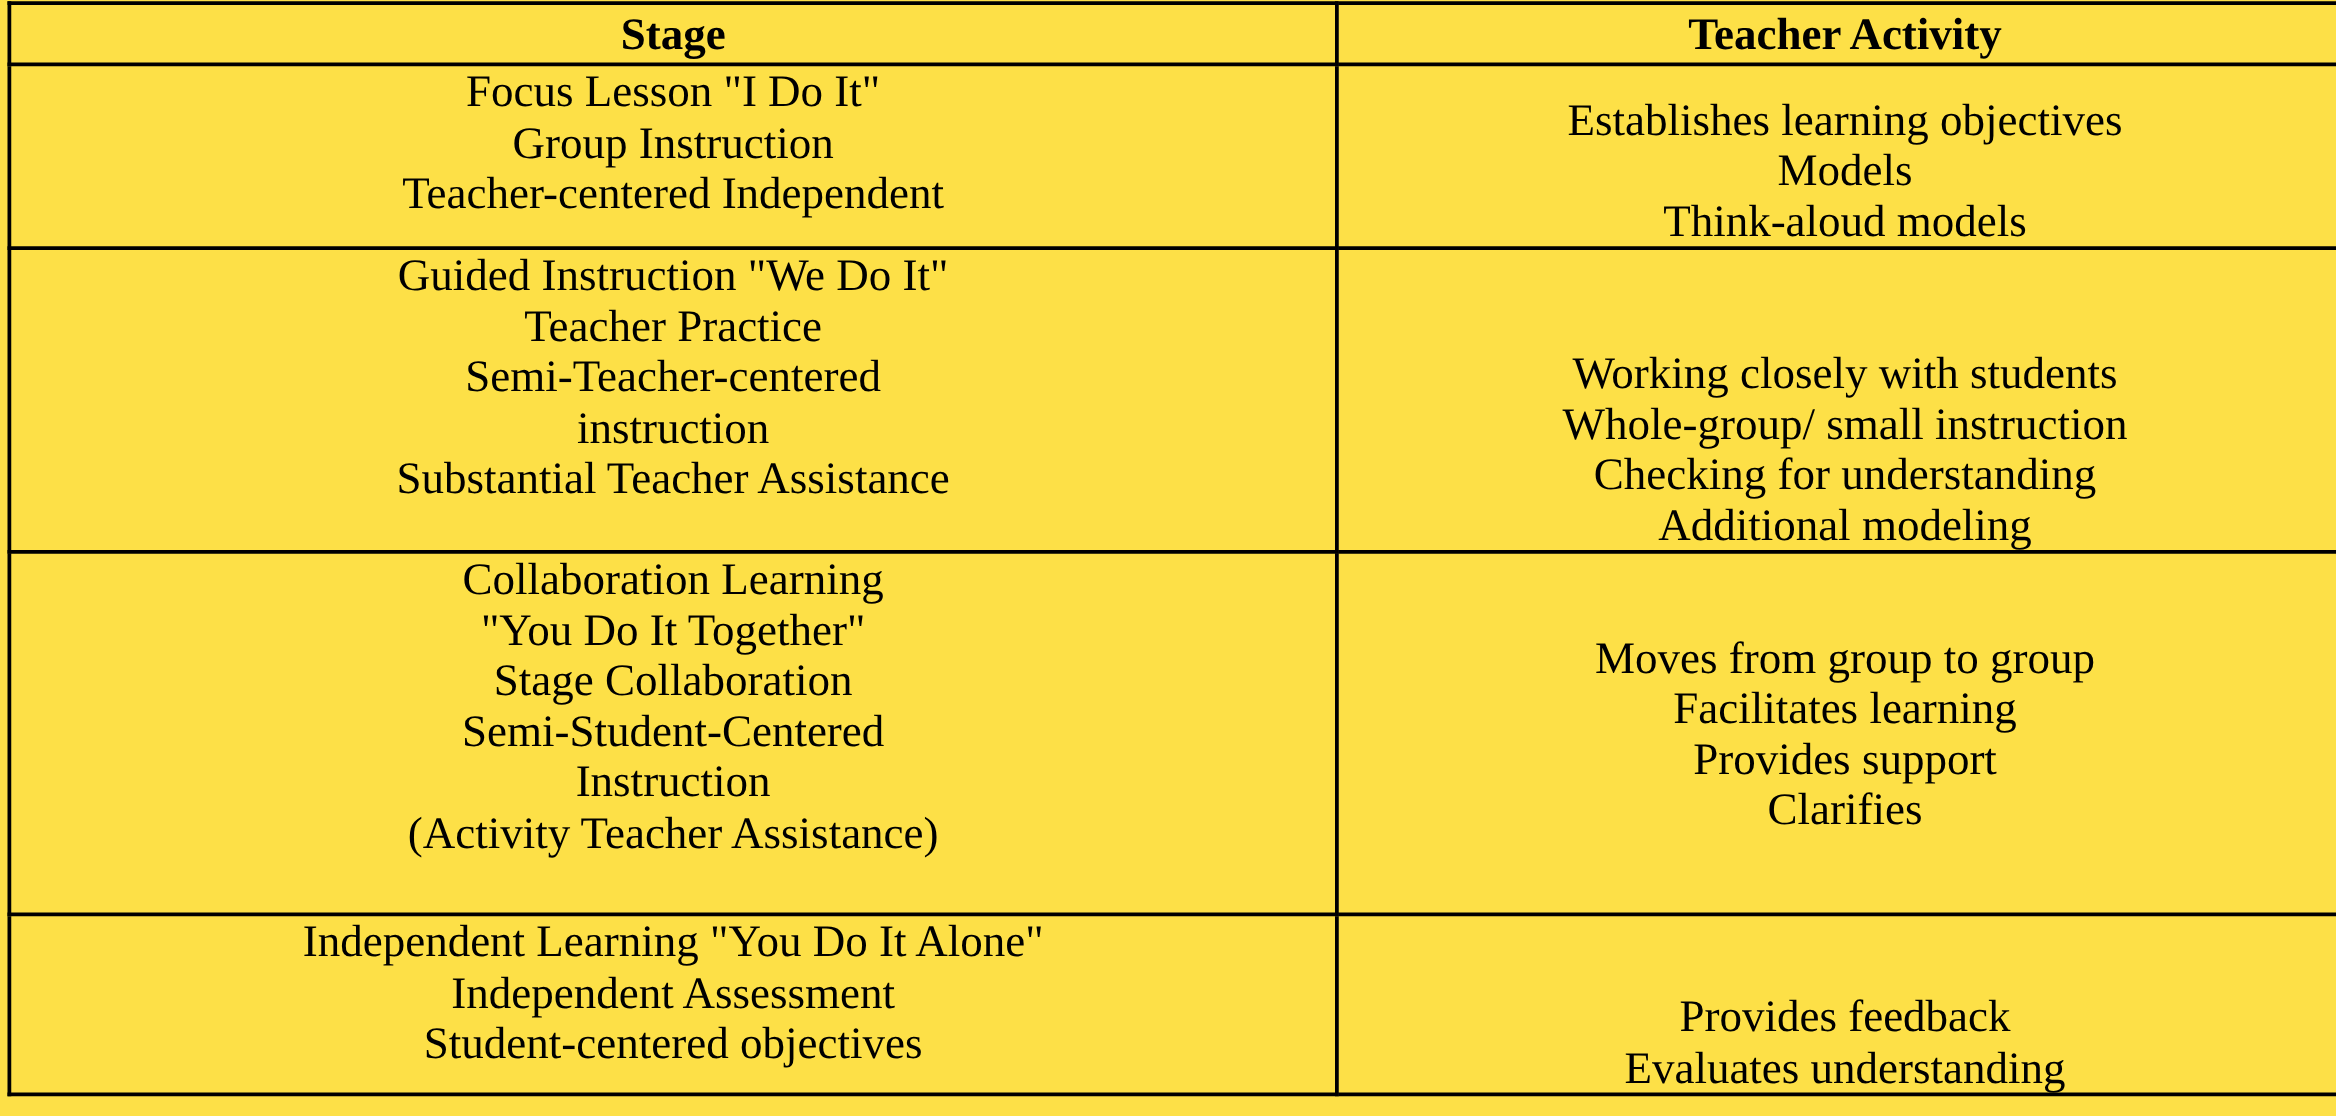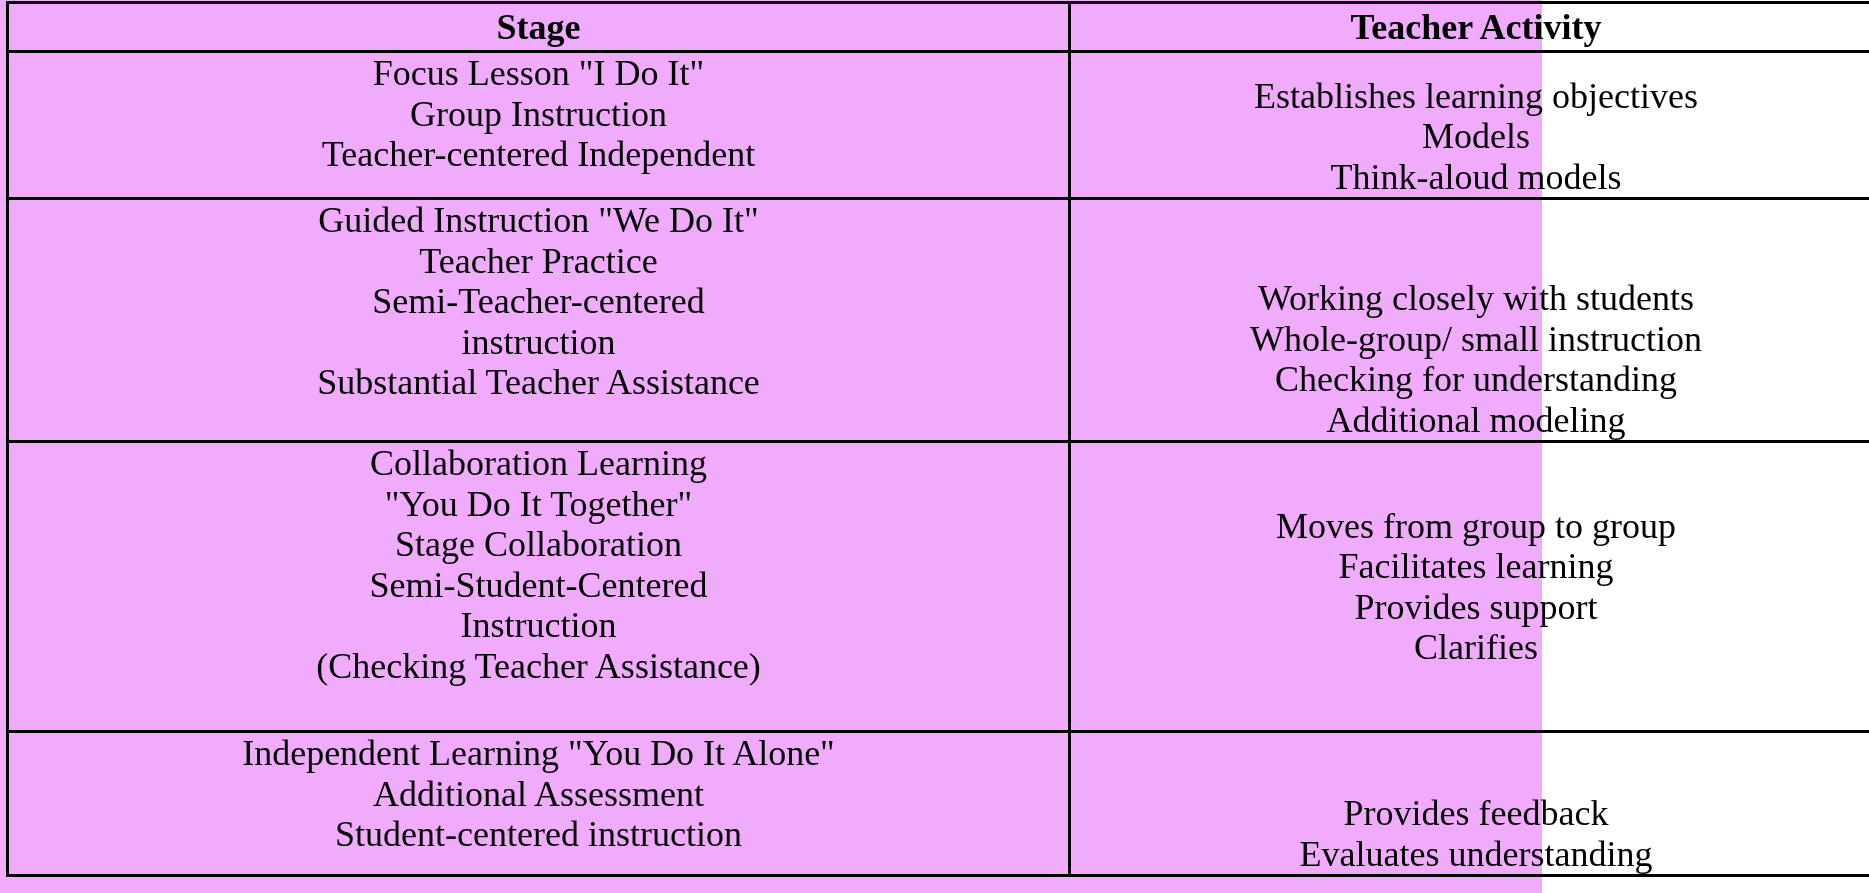--- a/index.html
+++ b/index.html
@@ -5,23 +5,23 @@
     html, body {
       margin: 0;
       padding: 0;
       background: #ffffff;
       width: 1869px;
       height: 893px;
       overflow: hidden;
     }
     .page {
       position: relative;
-      width: 1542px;
+      width: 1869px;
       height: 893px;
-      background: #f0abfc;
+      background: #fde047;
     }
     table.stage-table {
       position: absolute;
       left: 6px;
       top: 1px;
       width: 1875px;
       border-collapse: collapse;
       table-layout: fixed;
       font-family: "Liberation Serif", "DejaVu Serif", serif;
       color: #000000;
@@ -105,38 +105,38 @@
         </td>
       </tr>
       <tr class="row-2">
         <td class="stage-cell">
           <div class="cell-inner">
             <span class="line">Collaboration Learning</span>
             <span class="line">"You Do It Together"</span>
             <span class="line">Stage Collaboration</span>
             <span class="line">Semi-Student-Centered</span>
             <span class="line">Instruction</span>
-            <span class="line">(Checking Teacher Assistance)</span>
+            <span class="line">(Activity Teacher Assistance)</span>
           </div>
         </td>
         <td class="activity-cell" style="vertical-align: middle;">
           <div class="cell-inner">
             <span class="line">Moves from group to group</span>
             <span class="line">Facilitates learning</span>
             <span class="line">Provides support</span>
             <span class="line">Clarifies</span>
           </div>
         </td>
       </tr>
       <tr class="row-3">
         <td class="stage-cell">
           <div class="cell-inner">
             <span class="line">Independent Learning "You Do It Alone"</span>
-            <span class="line">Additional Assessment</span>
-            <span class="line">Student-centered instruction</span>
+            <span class="line">Independent Assessment</span>
+            <span class="line">Student-centered objectives</span>
           </div>
         </td>
         <td class="activity-cell">
           <div class="cell-inner">
             <span class="line">Provides feedback</span>
             <span class="line">Evaluates understanding</span>
           </div>
         </td>
       </tr>
     </tbody>

